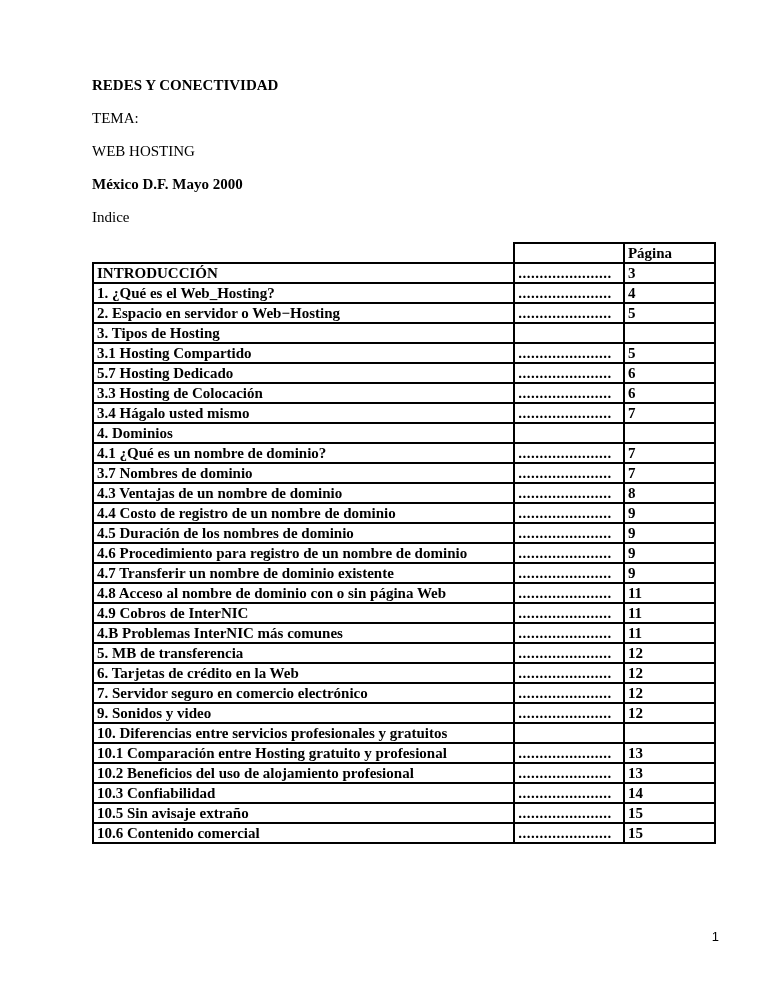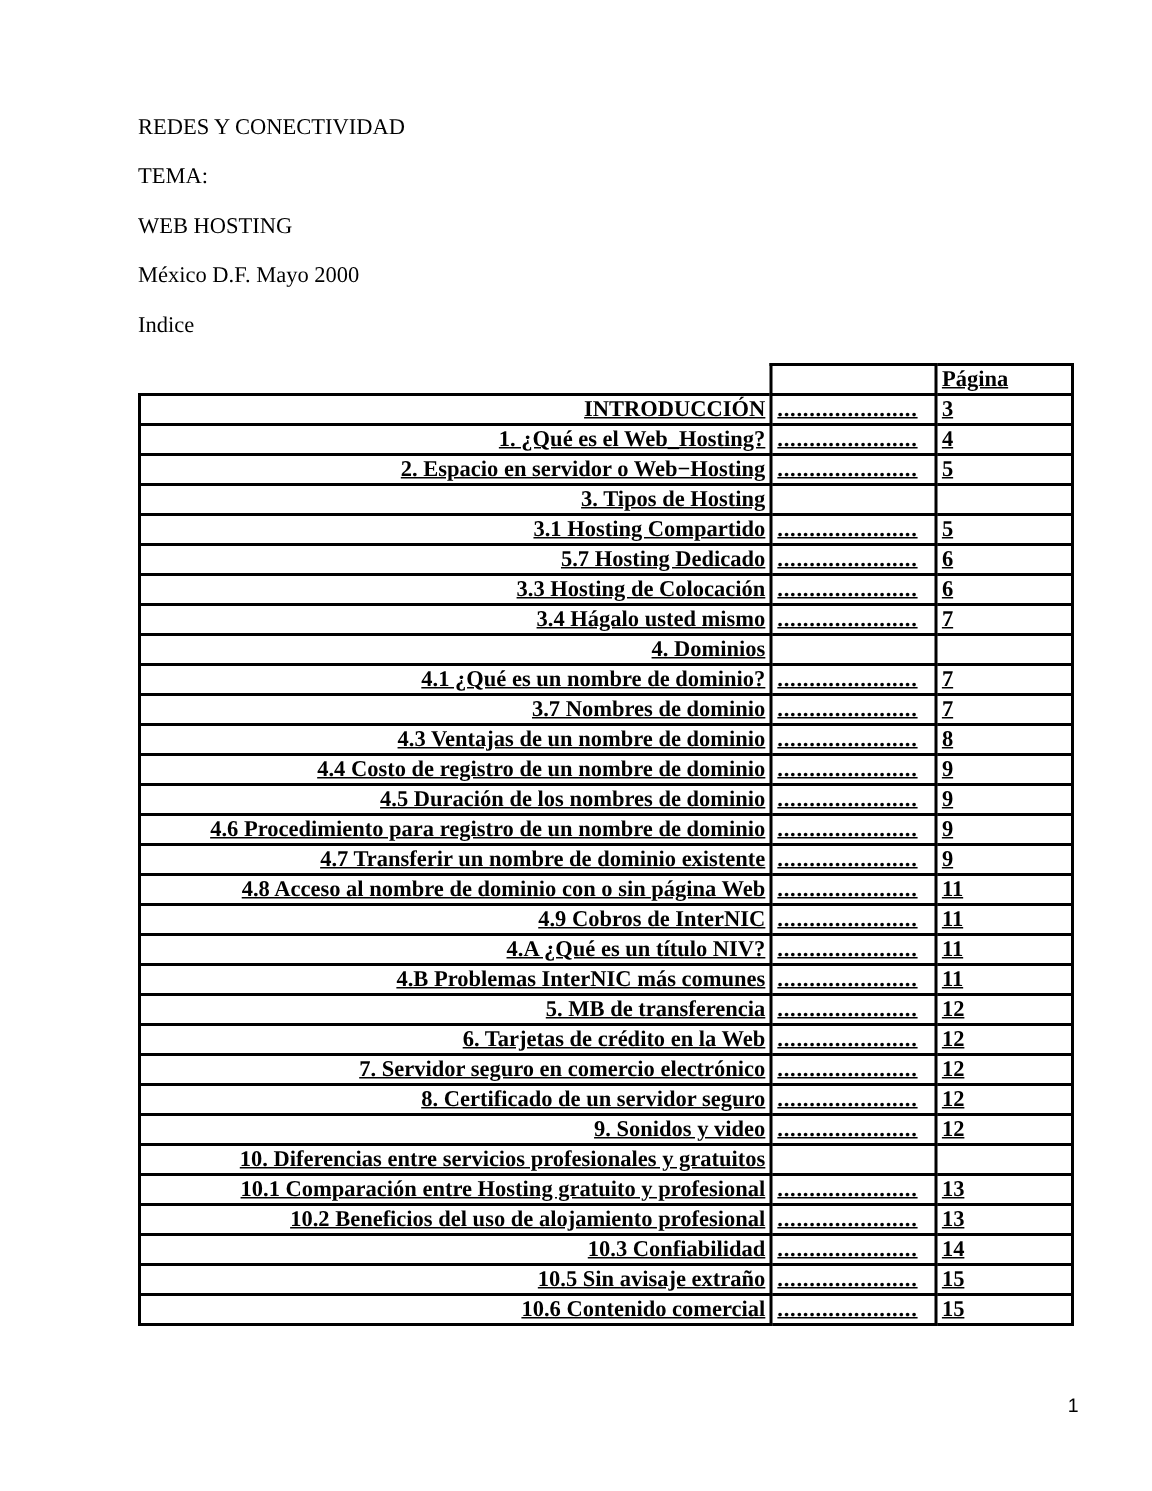--- a/index.html
+++ b/index.html
@@ -1,36 +1,36 @@
 <!DOCTYPE html>
 <html><head>
 <meta charset="utf-8">
 <style>
   html, body { margin:0; padding:0; background:#ffffff; }
   .page {
     position:relative; width:768px; height:994px; background:#ffffff;
     font-family:"Liberation Serif", serif; color:#000000; overflow:hidden;
   }
   .header-block { position:absolute; left:92px; top:77px; }
-  .hline { font-size:15px; line-height:16px; margin:0 0 17px 0; white-space:nowrap; }
+  .hline { font-size:15px; line-height:16px; margin:0 0 17px 0; white-space:nowrap;font-weight:bold; }
   .bold { font-weight:normal; }
 
   table.toc {
     position:absolute; left:92px; top:242px;
-    border-collapse:collapse; table-layout:fixed; width:624px;text-decoration:underline;
+    border-collapse:collapse; table-layout:fixed; width:624px;
   }
   .toc td, .toc th {
     border:2px solid #000000;
     font-family:"Liberation Serif", serif;
     font-size:15px; font-weight:bold; text-align:left;
     padding:1px 3px 1px 3px; height:16px; line-height:16px;
     overflow:hidden; white-space:nowrap;
   }
   .toc th.spacer { border:none; background:transparent; }
-  .toc .c-title { width:384px;text-align:right; }
+  .toc .c-title { width:384px; }
   .toc .c-dots  { width:100px; letter-spacing:0.5px; }
   .toc .c-page  { width:83px; }
 
   .page-number {
     position:absolute; top:929px; right:49px;
     font-family:"Liberation Sans", sans-serif;
     font-size:13px; font-weight:normal;
   }
 </style>
 </head>
@@ -144,46 +144,36 @@
           <td class="c-title">4.8 Acceso al nombre de dominio con o sin página Web</td>
           <td class="c-dots">......................</td>
           <td class="c-page">11</td>
         </tr>
         <tr>
           <td class="c-title">4.9 Cobros de InterNIC</td>
           <td class="c-dots">......................</td>
           <td class="c-page">11</td>
         </tr>
         <tr>
-          <td class="c-title">4.A ¿Qué es un título NIV?</td>
+          <td class="c-title">4.B Problemas InterNIC más comunes</td>
           <td class="c-dots">......................</td>
           <td class="c-page">11</td>
         </tr>
         <tr>
-          <td class="c-title">4.B Problemas InterNIC más comunes</td>
-          <td class="c-dots">......................</td>
-          <td class="c-page">11</td>
-        </tr>
-        <tr>
           <td class="c-title">5. MB de transferencia</td>
           <td class="c-dots">......................</td>
           <td class="c-page">12</td>
         </tr>
         <tr>
           <td class="c-title">6. Tarjetas de crédito en la Web</td>
           <td class="c-dots">......................</td>
           <td class="c-page">12</td>
         </tr>
         <tr>
           <td class="c-title">7. Servidor seguro en comercio electrónico</td>
-          <td class="c-dots">......................</td>
-          <td class="c-page">12</td>
-        </tr>
-        <tr>
-          <td class="c-title">8. Certificado de un servidor seguro</td>
           <td class="c-dots">......................</td>
           <td class="c-page">12</td>
         </tr>
         <tr>
           <td class="c-title">9. Sonidos y video</td>
           <td class="c-dots">......................</td>
           <td class="c-page">12</td>
         </tr>
         <tr>
           <td class="c-title">10. Diferencias entre servicios profesionales y gratuitos</td>

